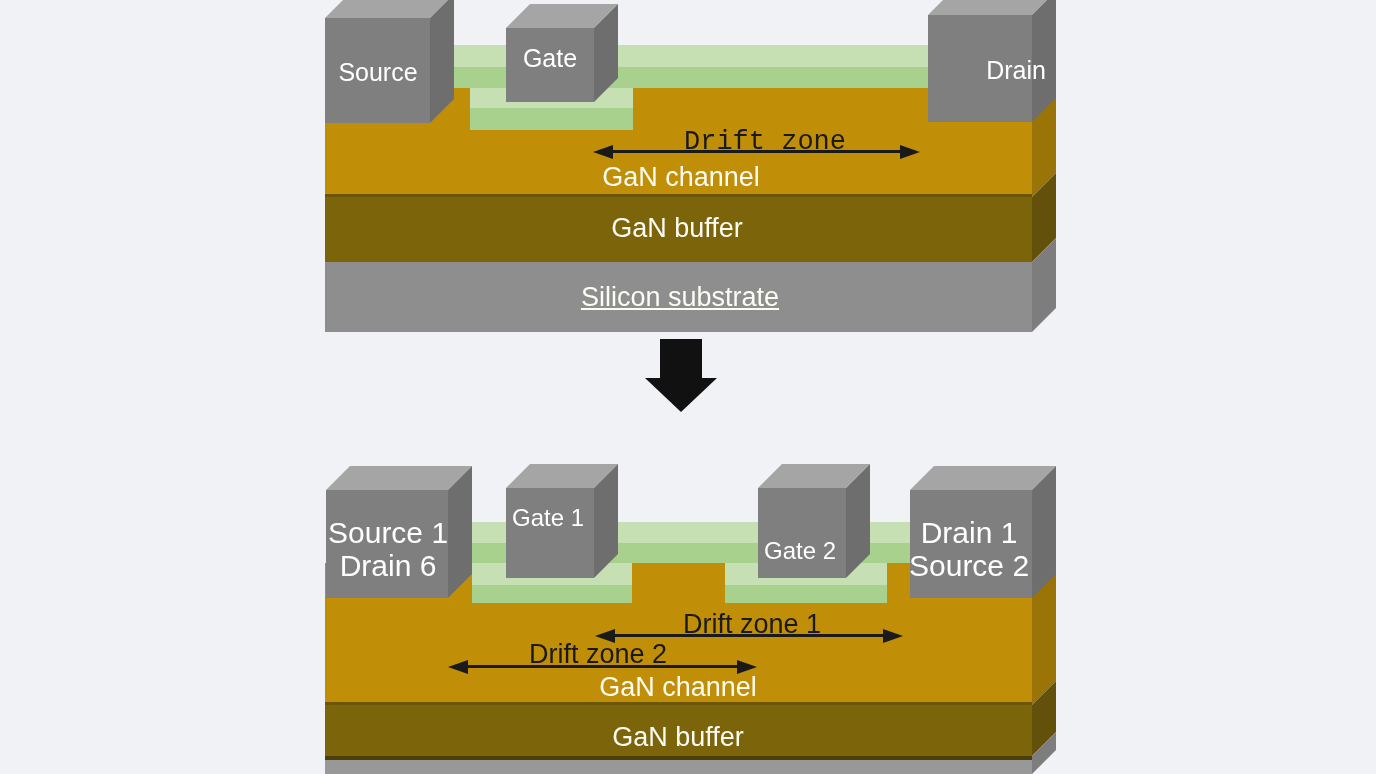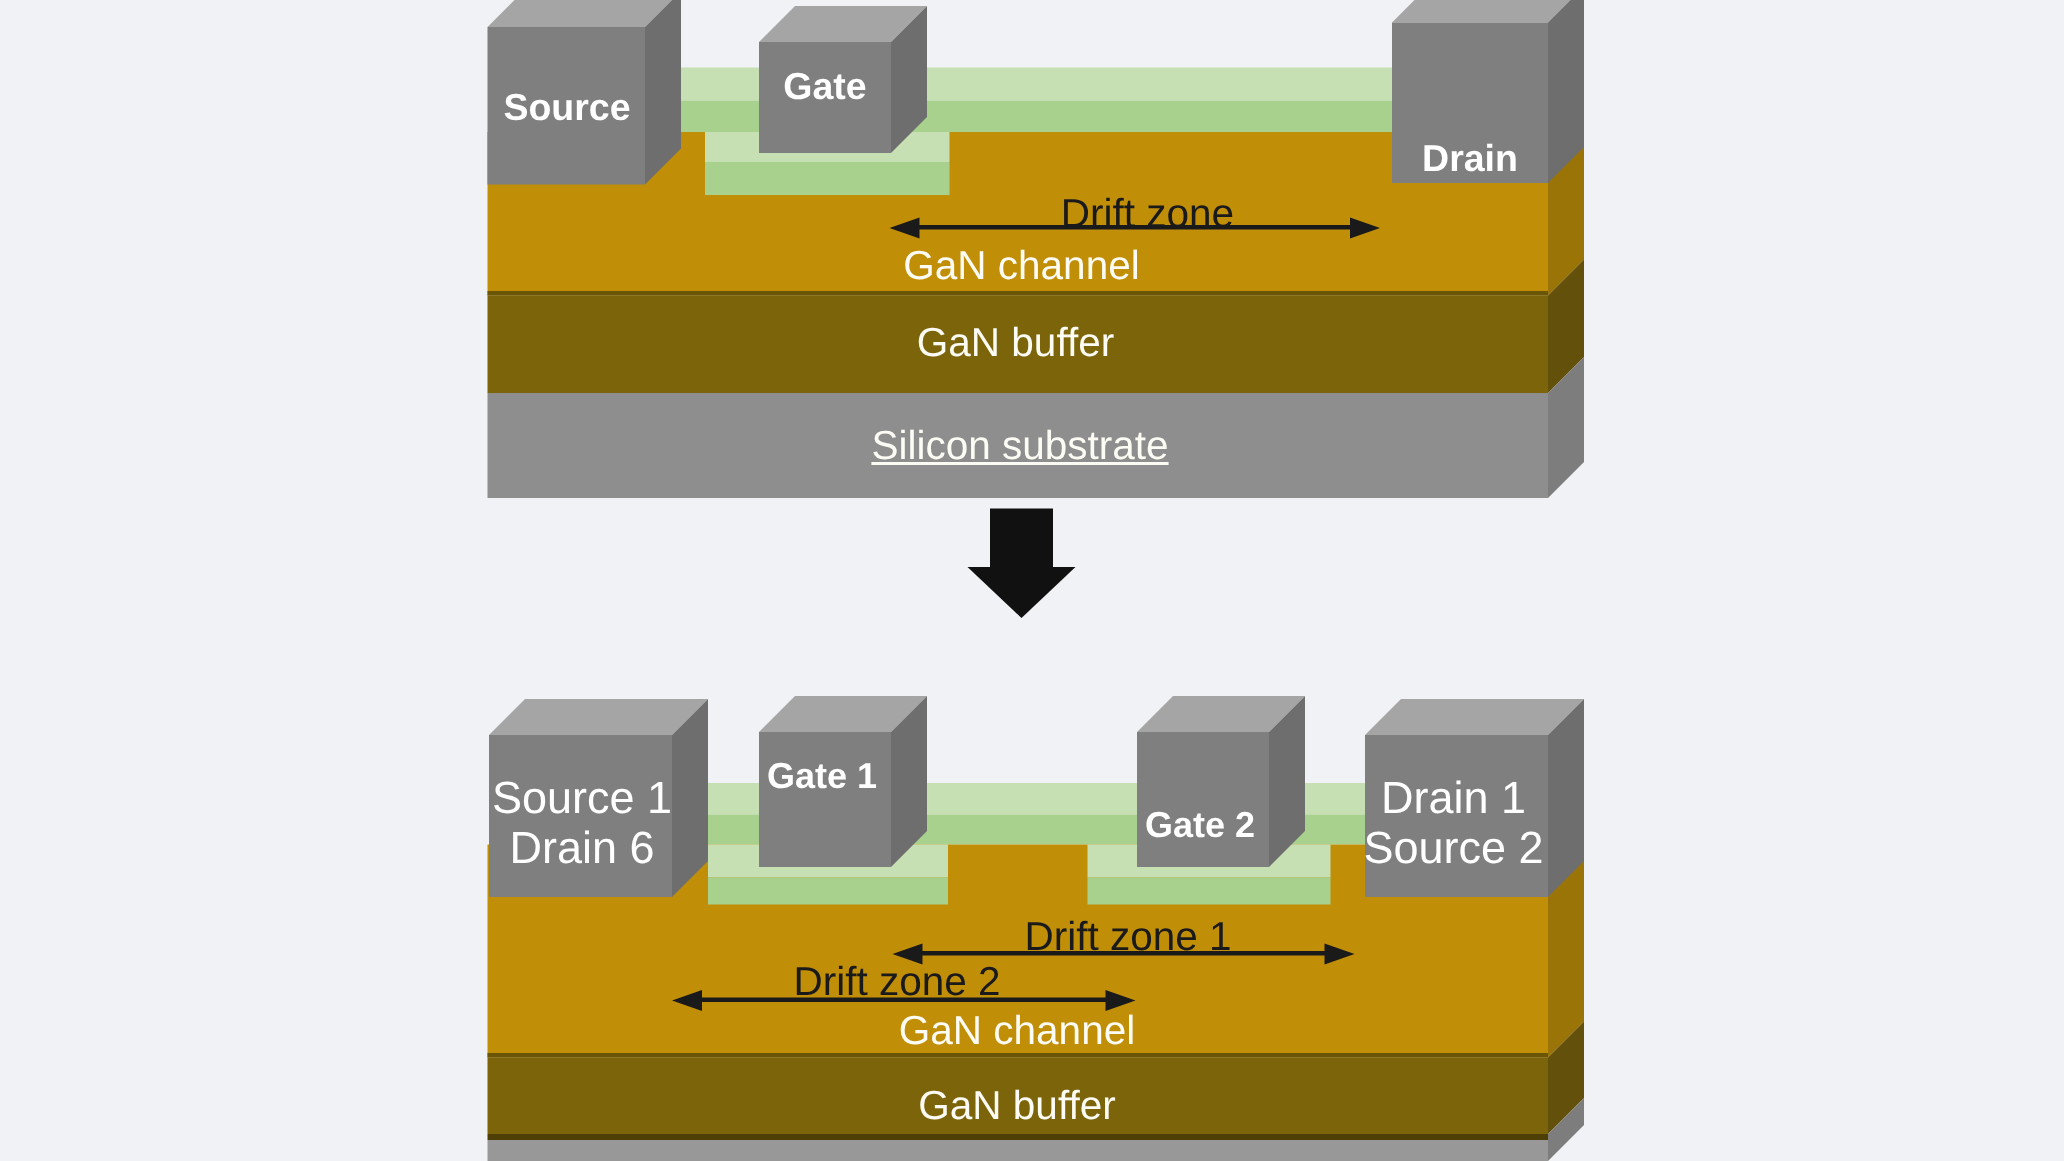--- a/index.html
+++ b/index.html
@@ -21,21 +21,21 @@
   .c-substrate{background:#8e8e8e;}
   .c-substrate-side{background:#7d7d7d;}
   .c-contact{background:#7f7f7f;}
   .c-contact-top{background:#a5a5a5;}
   .c-contact-side{background:#6e6e6e;}
   .boundary-line{background:#6b5607;}
   .label{
     position:absolute; text-align:center; color:#ffffff;
     white-space:nowrap;
   }
-  .contact-label{font-size:25px; line-height:28px;font-weight:bold;}
+  .contact-label{font-size:25px; line-height:28px;}
   .contact-label-2line{font-size:30px; line-height:33px;}
   .layer-label{font-size:27px; line-height:30px; color:#fdfcf4;}
   .drift-label{font-size:27px; line-height:28px; color:#1a1a1a;}
   .title-label{font-size:28px; line-height:30px; font-weight:bold; color:#161616;}
   .darrow{position:absolute; height:16px;}
   .darrow .shaft{position:absolute; left:12px; right:12px; top:6px; height:3px; background:#1a1a1a;}
   .darrow .head-l{position:absolute; left:0; top:1px; width:0; height:0;
     border-top:7px solid transparent; border-bottom:7px solid transparent; border-right:20px solid #1a1a1a;}
   .darrow .head-r{position:absolute; right:0; top:1px; width:0; height:0;
     border-top:7px solid transparent; border-bottom:7px solid transparent; border-left:20px solid #1a1a1a;}
@@ -71,23 +71,23 @@
     <div class="top-face c-contact-top" style="left:506px; top:4px;  width:88px; height:24px;"></div>
     <div class="side-face c-contact-side" style="left:594px; top:28px; width:24px; height:74px;"></div>
     <div class="abs c-contact" style="left:506px; top:28px; width:88px; height:74px;"></div>
 
     <div class="top-face c-contact-top" style="left:928px; top:-9px; width:104px; height:24px;"></div>
     <div class="side-face c-contact-side" style="left:1032px; top:15px; width:24px; height:107px;"></div>
     <div class="abs c-contact" style="left:928px; top:15px; width:104px; height:107px;"></div>
 
     <div class="label contact-label" style="left:318px; top:58px; width:120px;">Source</div>
     <div class="label contact-label" style="left:500px; top:44px; width:100px;">Gate</div>
-    <div class="label contact-label" style="left:920px; top:56px; width:120px;margin-top:36px;">Drain</div>
+    <div class="label contact-label" style="left:956px; top:56px; width:120px;">Drain</div>
 
-    <div class="label drift-label" style="left:665px; top:128px; width:200px;">Drift zone</div>
+    <div class="label drift-label" style="left:665px; top:128px; width:200px;font-family:Liberation Mono, monospace;">Drift zone</div>
     <div class="darrow" style="left:593px; top:144px; width:327px;">
       <span class="head-l"></span>
       <span class="shaft"></span>
       <span class="head-r"></span>
     </div>
 
     <div class="label layer-label" style="left:551px; top:162px; width:260px;">GaN channel</div>
     <div class="label layer-label" style="left:547px; top:213px; width:260px;">GaN buffer</div>
     <div class="label layer-label" style="left:530px; top:282px; width:300px;text-decoration:underline;">Silicon substrate</div>
   </div>

